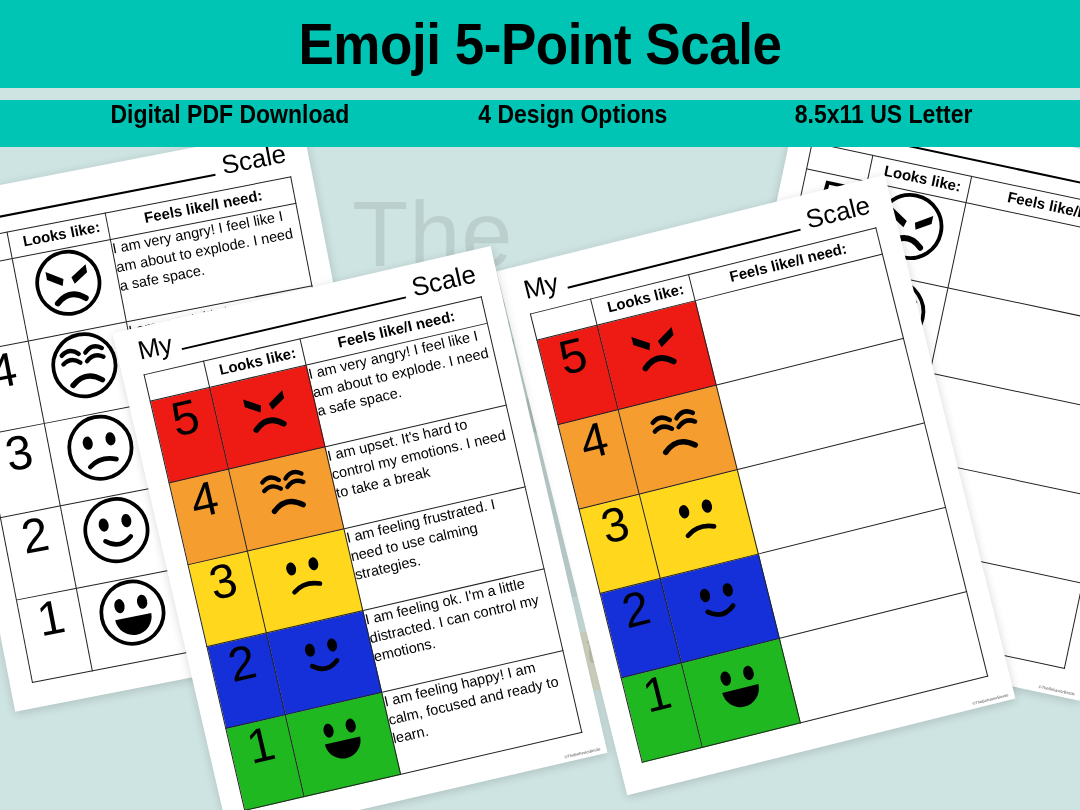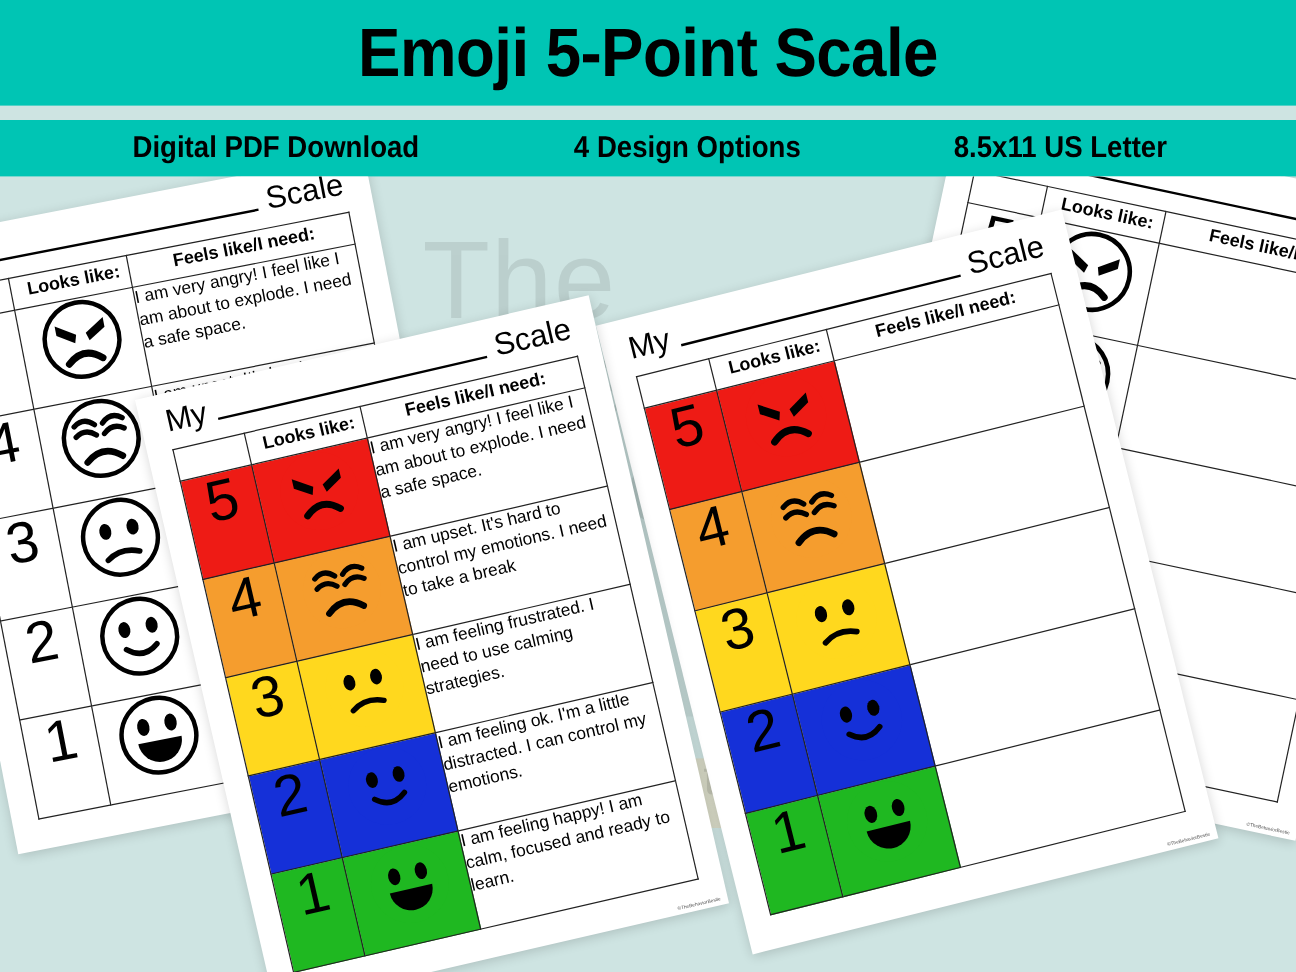--- a/index.html
+++ b/index.html
@@ -16,21 +16,21 @@
 
   #title-text{
     position:absolute;inset:0;
     display:flex;align-items:center;justify-content:center;
     font-size:57px;font-weight:bold;color:#000;
     letter-spacing:-0.5px;
     transform:scaleX(0.93);
   }
   #sub-row{
     position:absolute;inset:0;
-    display:flex;align-items:center;justify-content:space-around;
+    display:flex;justify-content:space-around;
     padding:0 44px;box-sizing:border-box;
   }
   #sub-row>span{
     font-size:25px;font-weight:bold;color:#000;
     transform:scaleX(0.92);white-space:nowrap;
   }
 
   
   #stage{position:absolute;left:0;top:147px;width:1080px;height:663px;overflow:hidden;}
 

